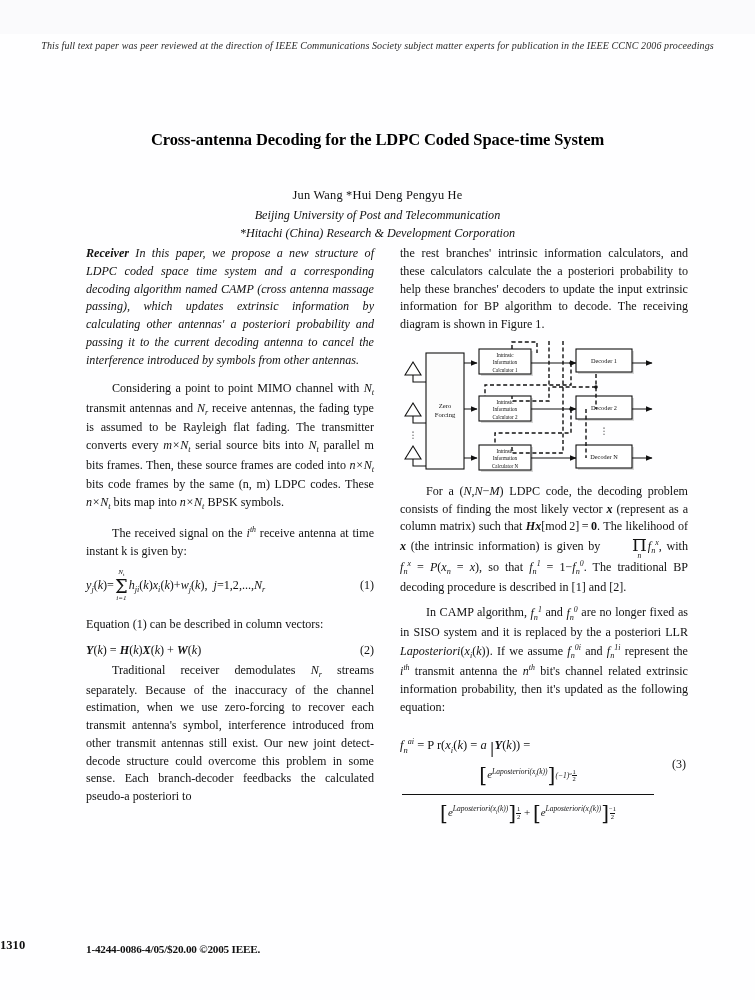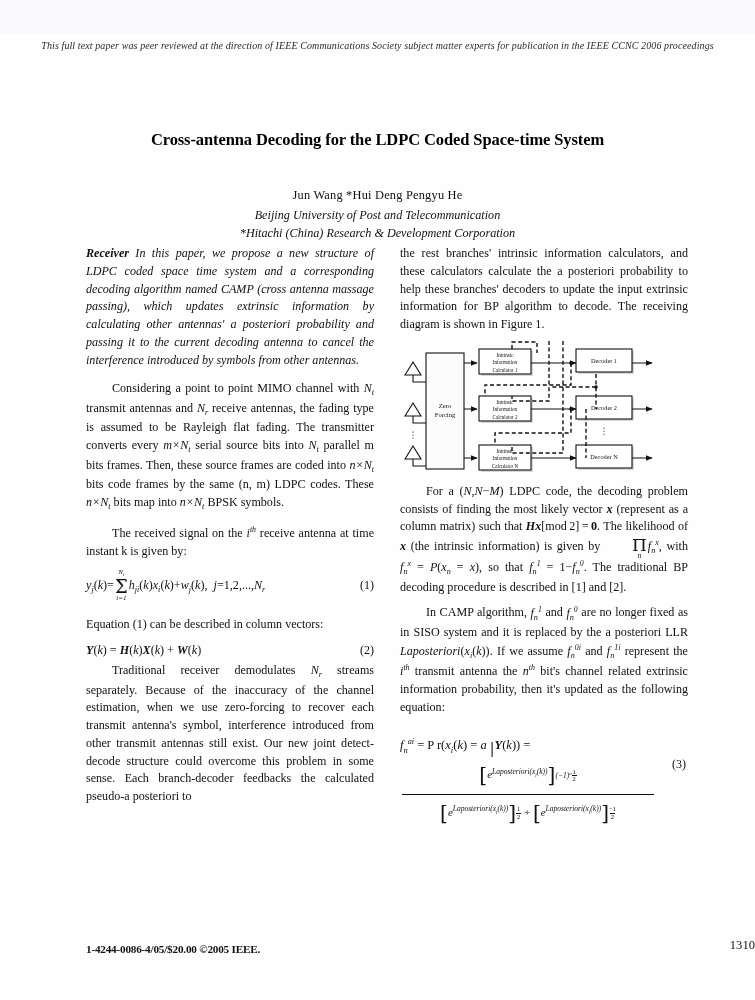--- a/index.html
+++ b/index.html
@@ -189,24 +189,23 @@
     top: 943px;
     font-weight: bold;
     font-size: 11.2px;
     letter-spacing: -0.2px;
     font-family: "Liberation Serif", serif;
   }
   .footer-page {
     position: absolute;
     left: 0; right: 0;
     top: 938px;
-    text-align: right;
-    font-weight: normal;
+    text-align: left;
+    font-weight: bold;
     font-size: 12.6px;
-    padding-left: 34px;
   }
 </style>
 </head>
 <body>
 
 <div class="page">
 
   <div class="top-tint"></div>
 
   <div class="peer-header">This full text paper was peer reviewed at the direction of IEEE Communications Society subject matter experts for publication in the IEEE CCNC 2006 proceedings</div>

